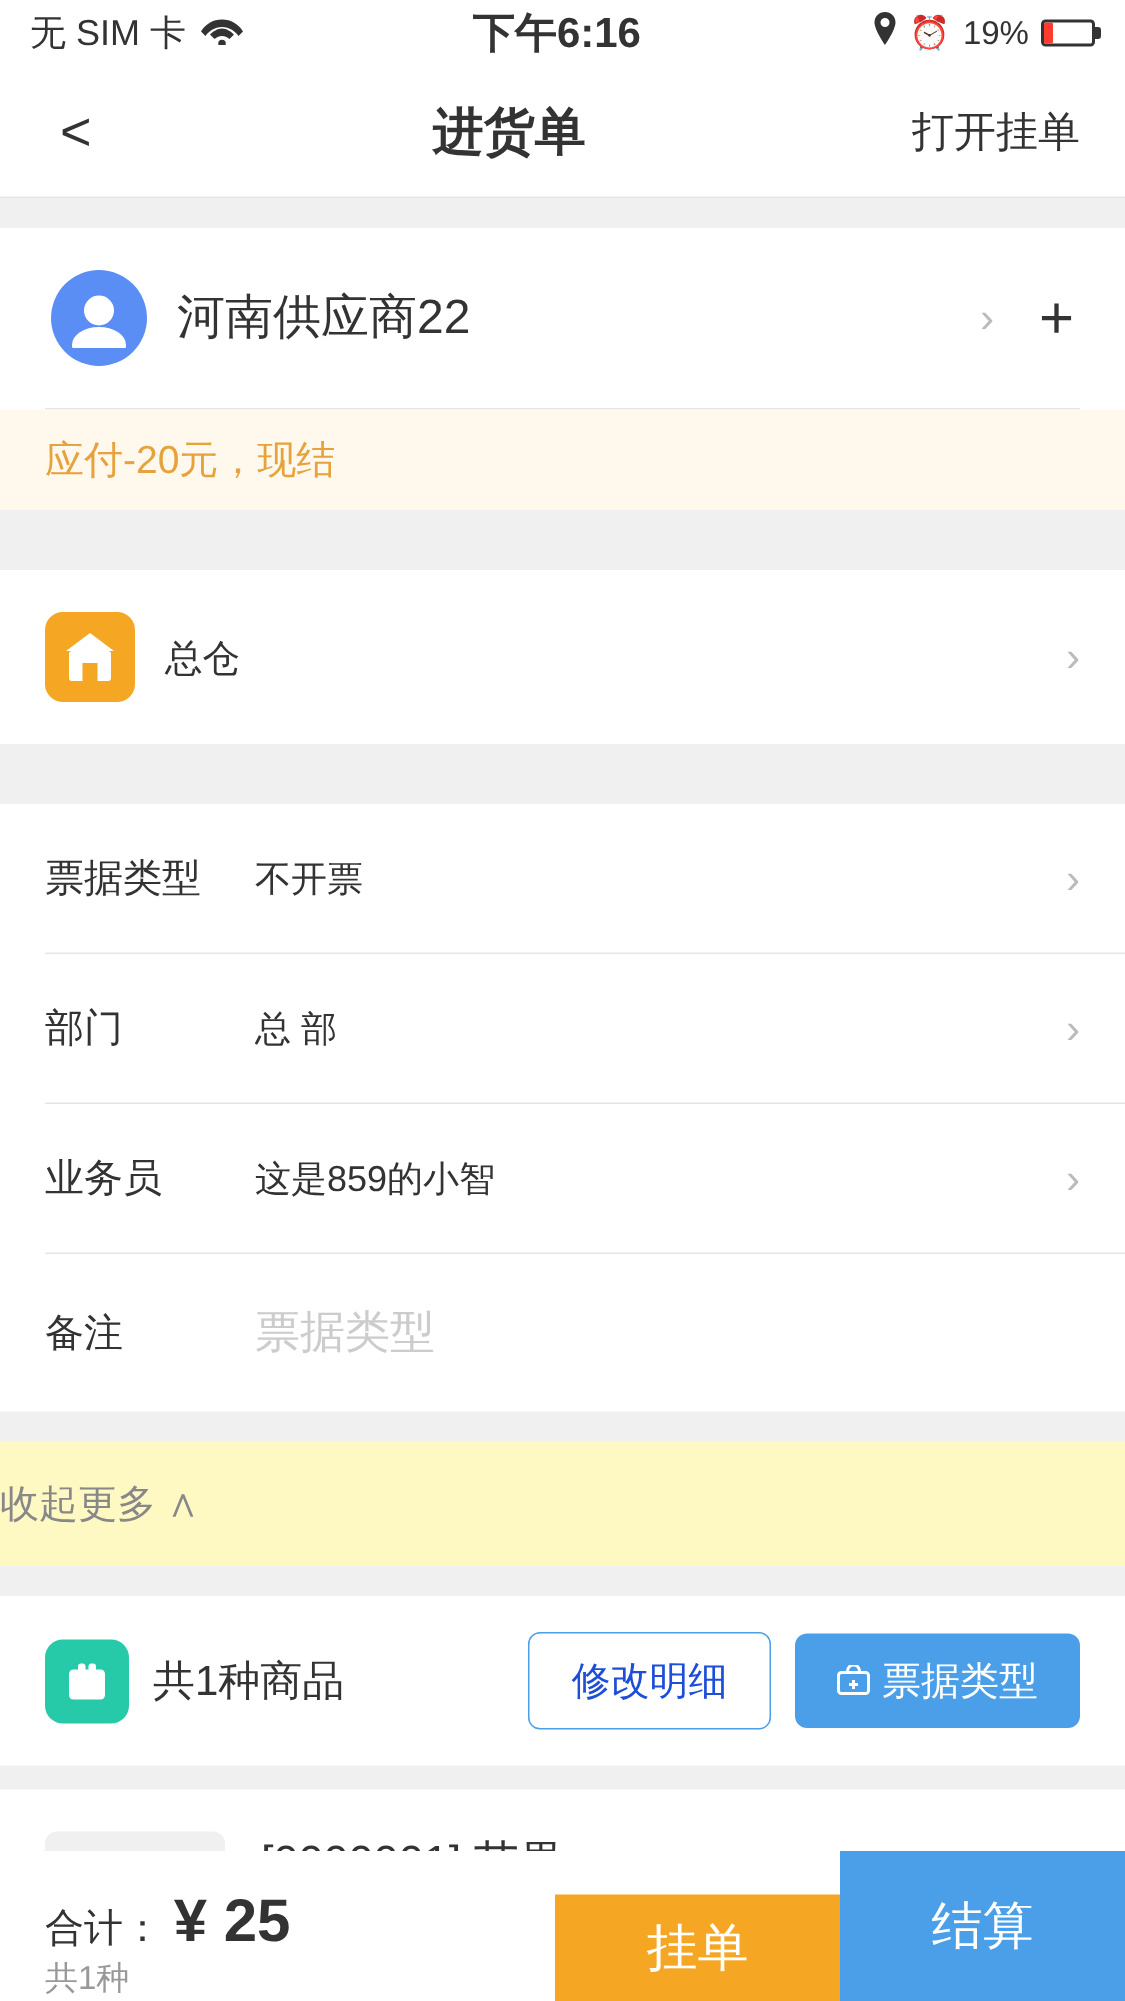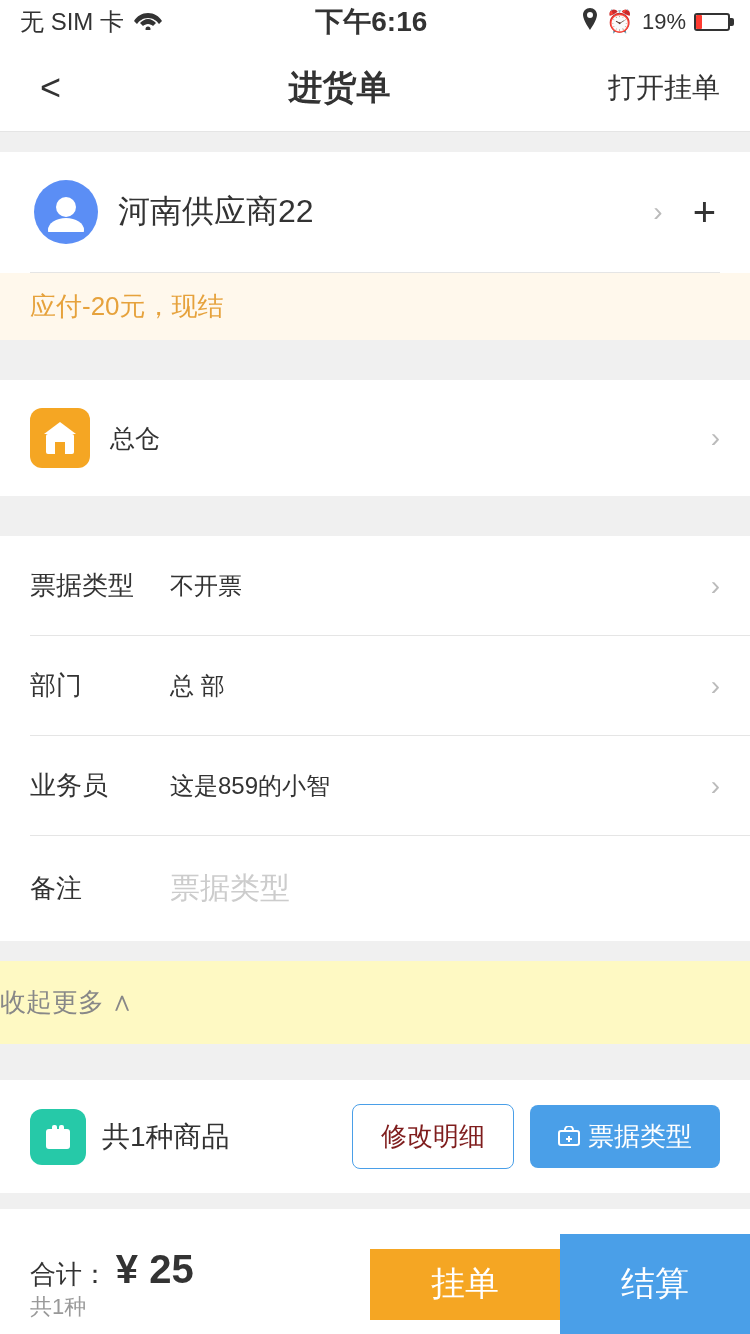--- a/index.html
+++ b/index.html
@@ -210,41 +210,41 @@
       cursor: pointer;
       margin-top: 20px;
     }
 
     
     .product-header {
       background: #fff;
       display: flex;
       align-items: center;
       padding: 24px 30px;
-      margin-top: 16px;
+      margin-top: 0;
     }
     .product-count-icon {
       width: 56px;
       height: 56px;
       border-radius: 12px;
       background: #26c9a8;
       display: flex;
       align-items: center;
       justify-content: center;
       margin-right: 16px;
       flex-shrink: 0;
     }
     .product-count-label {
       flex: 1;
       font-size: 28px;
       color: #333;
     }
     .btn-outline {
       border: 1.5px solid #4a9fe8;
-      color: #7f1d1d;
+      color: #1d4ed8;
       background: #fff;
       padding: 14px 28px;
       border-radius: 8px;
       font-size: 26px;
       cursor: pointer;
       margin-right: 16px;
     }
     .btn-blue {
       background: #4a9fe8;
       color: #fff;
@@ -303,21 +303,21 @@
       padding: 0 8px;
     }
 
     
     .bottom-bar {
       position: fixed;
       bottom: 0;
       width: 750px;
       height: 100px;
       display: flex;
-      align-items: center;
+      align-items: flex-end;
       background: #fff;
     }
     .total-section {
       flex: 1;
       padding: 0 30px;
     }
     .total-label {
       font-size: 26px;
       color: #333;
     }

